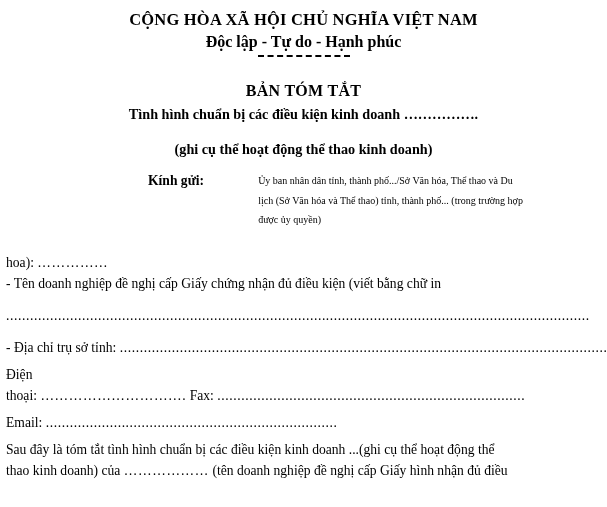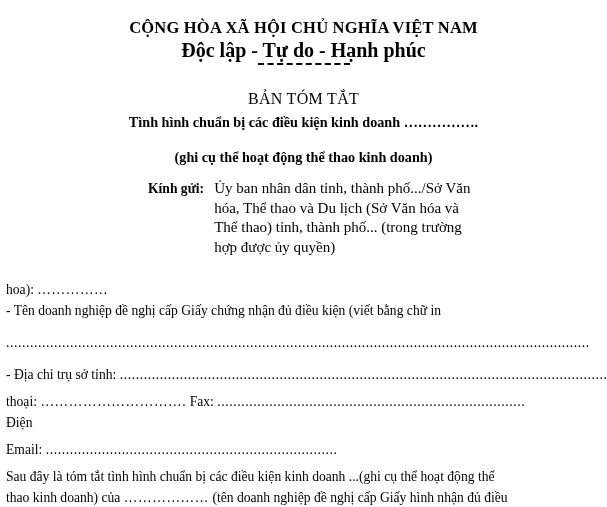--- a/index.html
+++ b/index.html
@@ -14,57 +14,57 @@
     overflow: hidden;
     font-family: "Liberation Serif", "DejaVu Serif", serif;
     color: #000000;
     -webkit-font-smoothing: none;
   }
   .page {
     position: relative;
     width: 607px;
     height: 507px;
     box-sizing: border-box;
-    padding: 8px 6px;
+    padding: 0 6px;
   }
 
   
   .national-header {
     text-align: center;
     padding-top: 10px;
   }
   .country-line {
     font-weight: bold;
     font-size: 16.5px;
     letter-spacing: 0.2px;
     line-height: 20px;
     white-space: nowrap;
   }
   .motto-line {
     font-weight: bold;
-    font-size: 20px;
+    font-size: 16px;
     line-height: 20px;
     margin-top: 2px;
     white-space: nowrap;
   }
   .motto-rule {
     margin: 3px auto 0 auto;
     width: 92px;
     height: 0;
     border-top: 2px dashed #000;
     border-top-style: dashed;
   }
 
   
   .title-block {
     text-align: center;
     margin-top: 24px;
   }
   .doc-title {
-    font-weight: normal;
+    font-weight: bold;
     font-size: 16px;
     line-height: 20px;
     letter-spacing: 0.3px;
   }
   .subtitle-1 {
     font-weight: bold;
     font-size: 14.2px;
     line-height: 19px;
     margin-top: 4px;
   }
@@ -74,30 +74,31 @@
     line-height: 19px;
     margin-top: 16px;
   }
 
   
   .recipient {
     margin-top: 12px;
     display: flex;
     align-items: flex-start;
     padding-left: 142px;
+    gap: 44px;
   }
   .recipient-label {
     font-weight: bold;
     font-size: 13.6px;
     line-height: 19.5px;
     white-space: nowrap;
     flex: 0 0 auto;
   }
   .recipient-value {
-    font-size: 15px;
+    font-size: 10px;
     line-height: 19.5px;
     margin-left: 10px;
     max-width: 268px;
     text-align: left;
   }
 
   
   .body-block {
     margin-top: 22px;
     font-size: 13.6px;
@@ -166,29 +167,29 @@
 
     <div class="gap-md"></div>
 
     <div class="para nowrap">
       <span>- Địa chỉ trụ sở tỉnh:</span>
       <span class="inline-dots">..............................................................................................................................</span>
     </div>
 
     <div class="gap-sm"></div>
 
+    <div class="para">
+      <span>Điện</span>
+    </div>
     <div class="para nowrap">
       <span>thoại:</span>
       <span class="inline-dots">………………………….</span>
       <span>Fax:</span>
       <span class="inline-dots">.............................................................................</span>
     </div>
-    <div class="para">
-      <span>Điện</span>
-    </div>
 
     <div class="gap-sm"></div>
 
     <div class="para nowrap">
       <span>Email:</span>
       <span class="inline-dots">.........................................................................</span>
     </div>
 
     <div class="gap-sm"></div>
 

